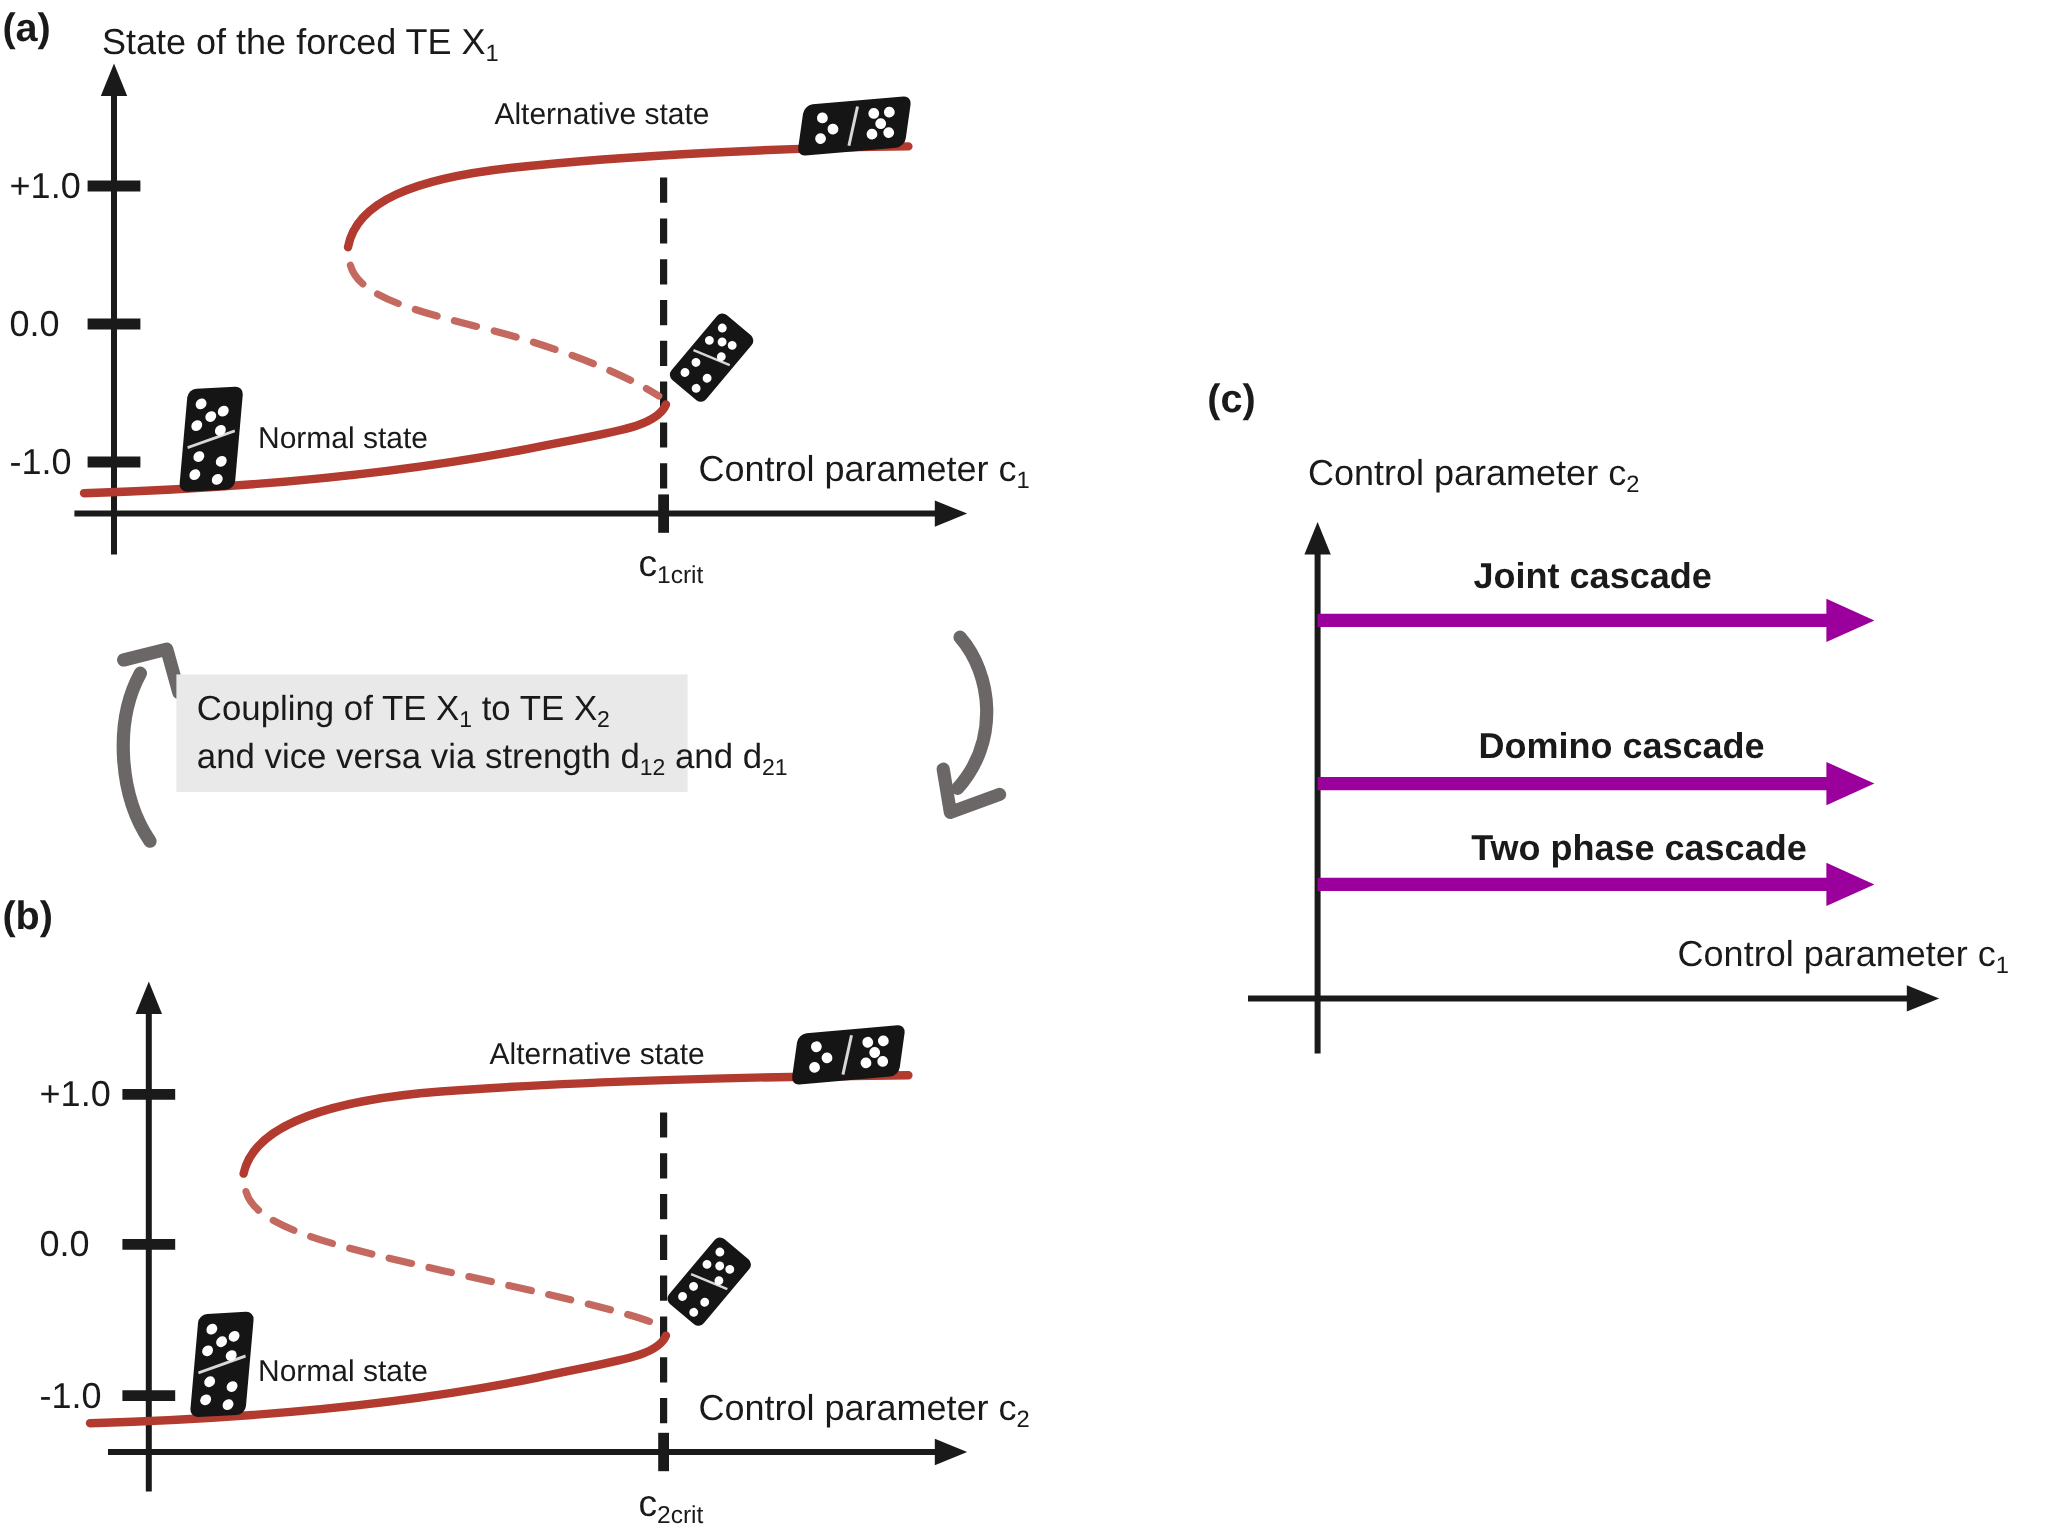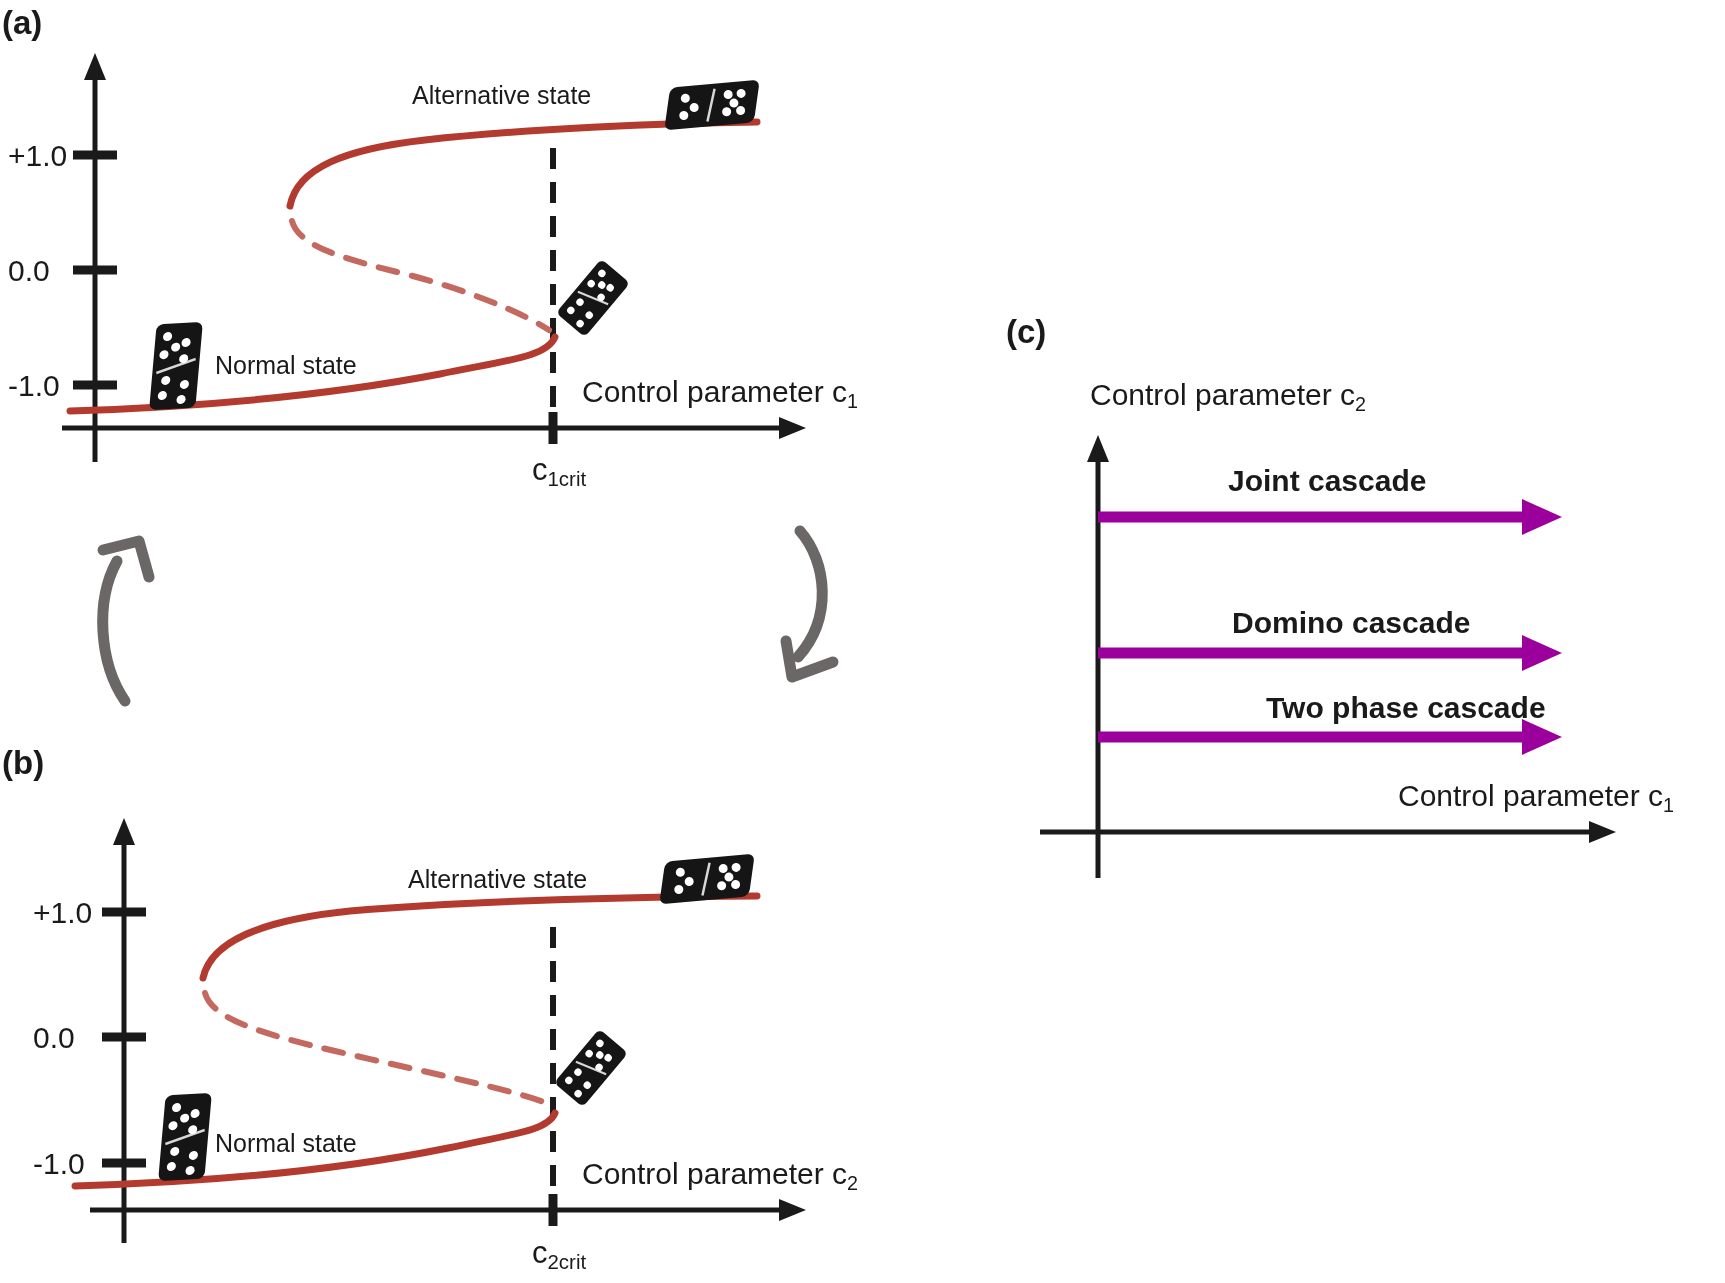--- a/index.html
+++ b/index.html
@@ -118,38 +118,43 @@
       <line class="purple-shaft" x1="1098" y1="517" x2="1524" y2="517"></line>
       <path class="purple-head" d="M 1562,517 L 1522,499 L 1522,535 Z"></path>
       <line class="purple-shaft" x1="1098" y1="653" x2="1524" y2="653"></line>
       <path class="purple-head" d="M 1562,653 L 1522,635 L 1522,671 Z"></path>
       <line class="purple-shaft" x1="1098" y1="737" x2="1524" y2="737"></line>
       <path class="purple-head" d="M 1562,737 L 1522,719 L 1522,755 Z"></path>
     </g>
   </svg>
 
   <div class="lbl panel-letter" style="left:2px;top:5px;">(a)</div>
+  <div class="lbl title-lbl" style="left:85px;top:19px;"><span>State of the forced TE X</span><sub>1</sub></div>
   <div class="lbl tick-lbl" style="left:8px;top:139px;">+1.0</div>
   <div class="lbl tick-lbl" style="left:8px;top:254px;">0.0</div>
   <div class="lbl tick-lbl" style="left:8px;top:369px;">-1.0</div>
   <div class="lbl" style="left:412px;top:82px;">Alternative state</div>
   <div class="lbl" style="left:215px;top:352px;">Normal state</div>
   <div class="lbl title-lbl" style="left:582px;top:375px;"><span>Control parameter c</span><sub>1</sub></div>
   <div class="lbl crit-lbl" style="left:532px;top:453px;text-align:right;"><span>c</span><sub>1crit</sub></div>
 
+  <div class="coupling-box">
+    <div><span>Coupling of TE X</span><sub>1</sub><span> to TE X</span><sub>2</sub></div>
+    <div><span>and vice versa via strength d</span><sub>12</sub><span> and d</span><sub>21</sub></div>
+  </div>
 
   <div class="lbl panel-letter" style="left:2px;top:745px;">(b)</div>
   <div class="lbl tick-lbl" style="left:33px;top:896px;">+1.0</div>
   <div class="lbl tick-lbl" style="left:33px;top:1021px;">0.0</div>
   <div class="lbl tick-lbl" style="left:33px;top:1147px;">-1.0</div>
   <div class="lbl" style="left:408px;top:866px;">Alternative state</div>
   <div class="lbl" style="left:215px;top:1130px;">Normal state</div>
   <div class="lbl title-lbl" style="left:582px;top:1157px;"><span>Control parameter c</span><sub>2</sub></div>
   <div class="lbl crit-lbl" style="left:532px;top:1236px;"><span>c</span><sub>2crit</sub></div>
 
   <div class="lbl panel-letter" style="left:1006px;top:314px;">(c)</div>
   <div class="lbl title-lbl" style="left:1090px;top:378px;"><span>Control parameter c</span><sub>2</sub></div>
   <div class="lbl bold-lbl" style="left:1228px;top:464px;">Joint cascade</div>
   <div class="lbl bold-lbl" style="left:1232px;top:606px;text-align:right;">Domino cascade</div>
-  <div class="lbl bold-lbl" style="left:1226px;top:691px;margin-left:40px;">Two phase cascade</div>
+  <div class="lbl bold-lbl" style="left:1226px;top:691px;">Two phase cascade</div>
   <div class="lbl title-lbl" style="left:1398px;top:779px;"><span>Control parameter c</span><sub>1</sub></div>
 
 </div>
 
 </body></html>

